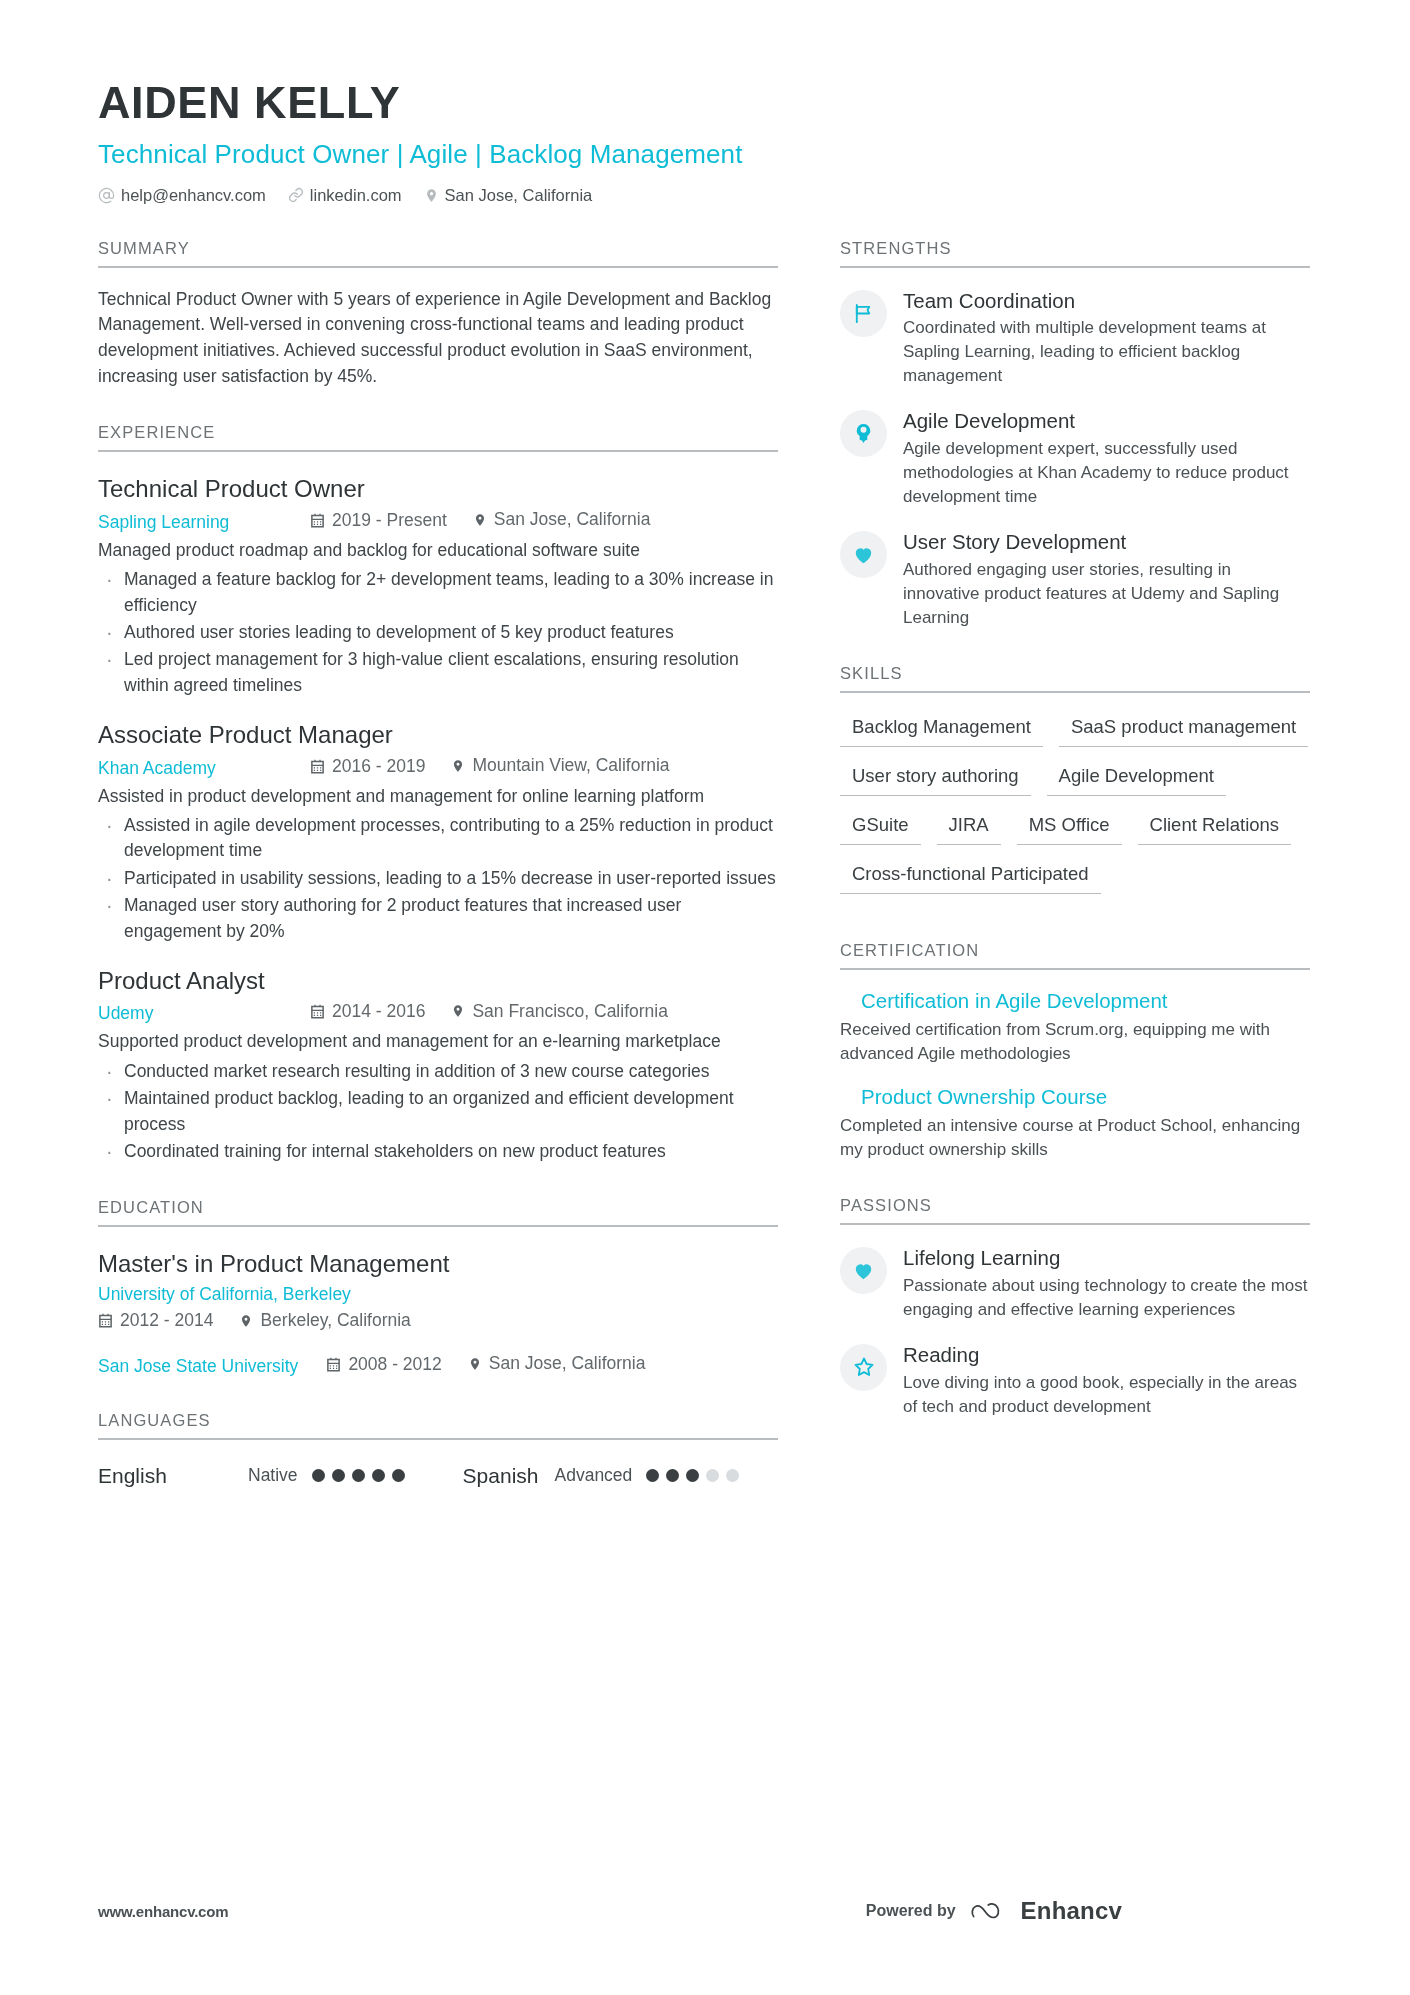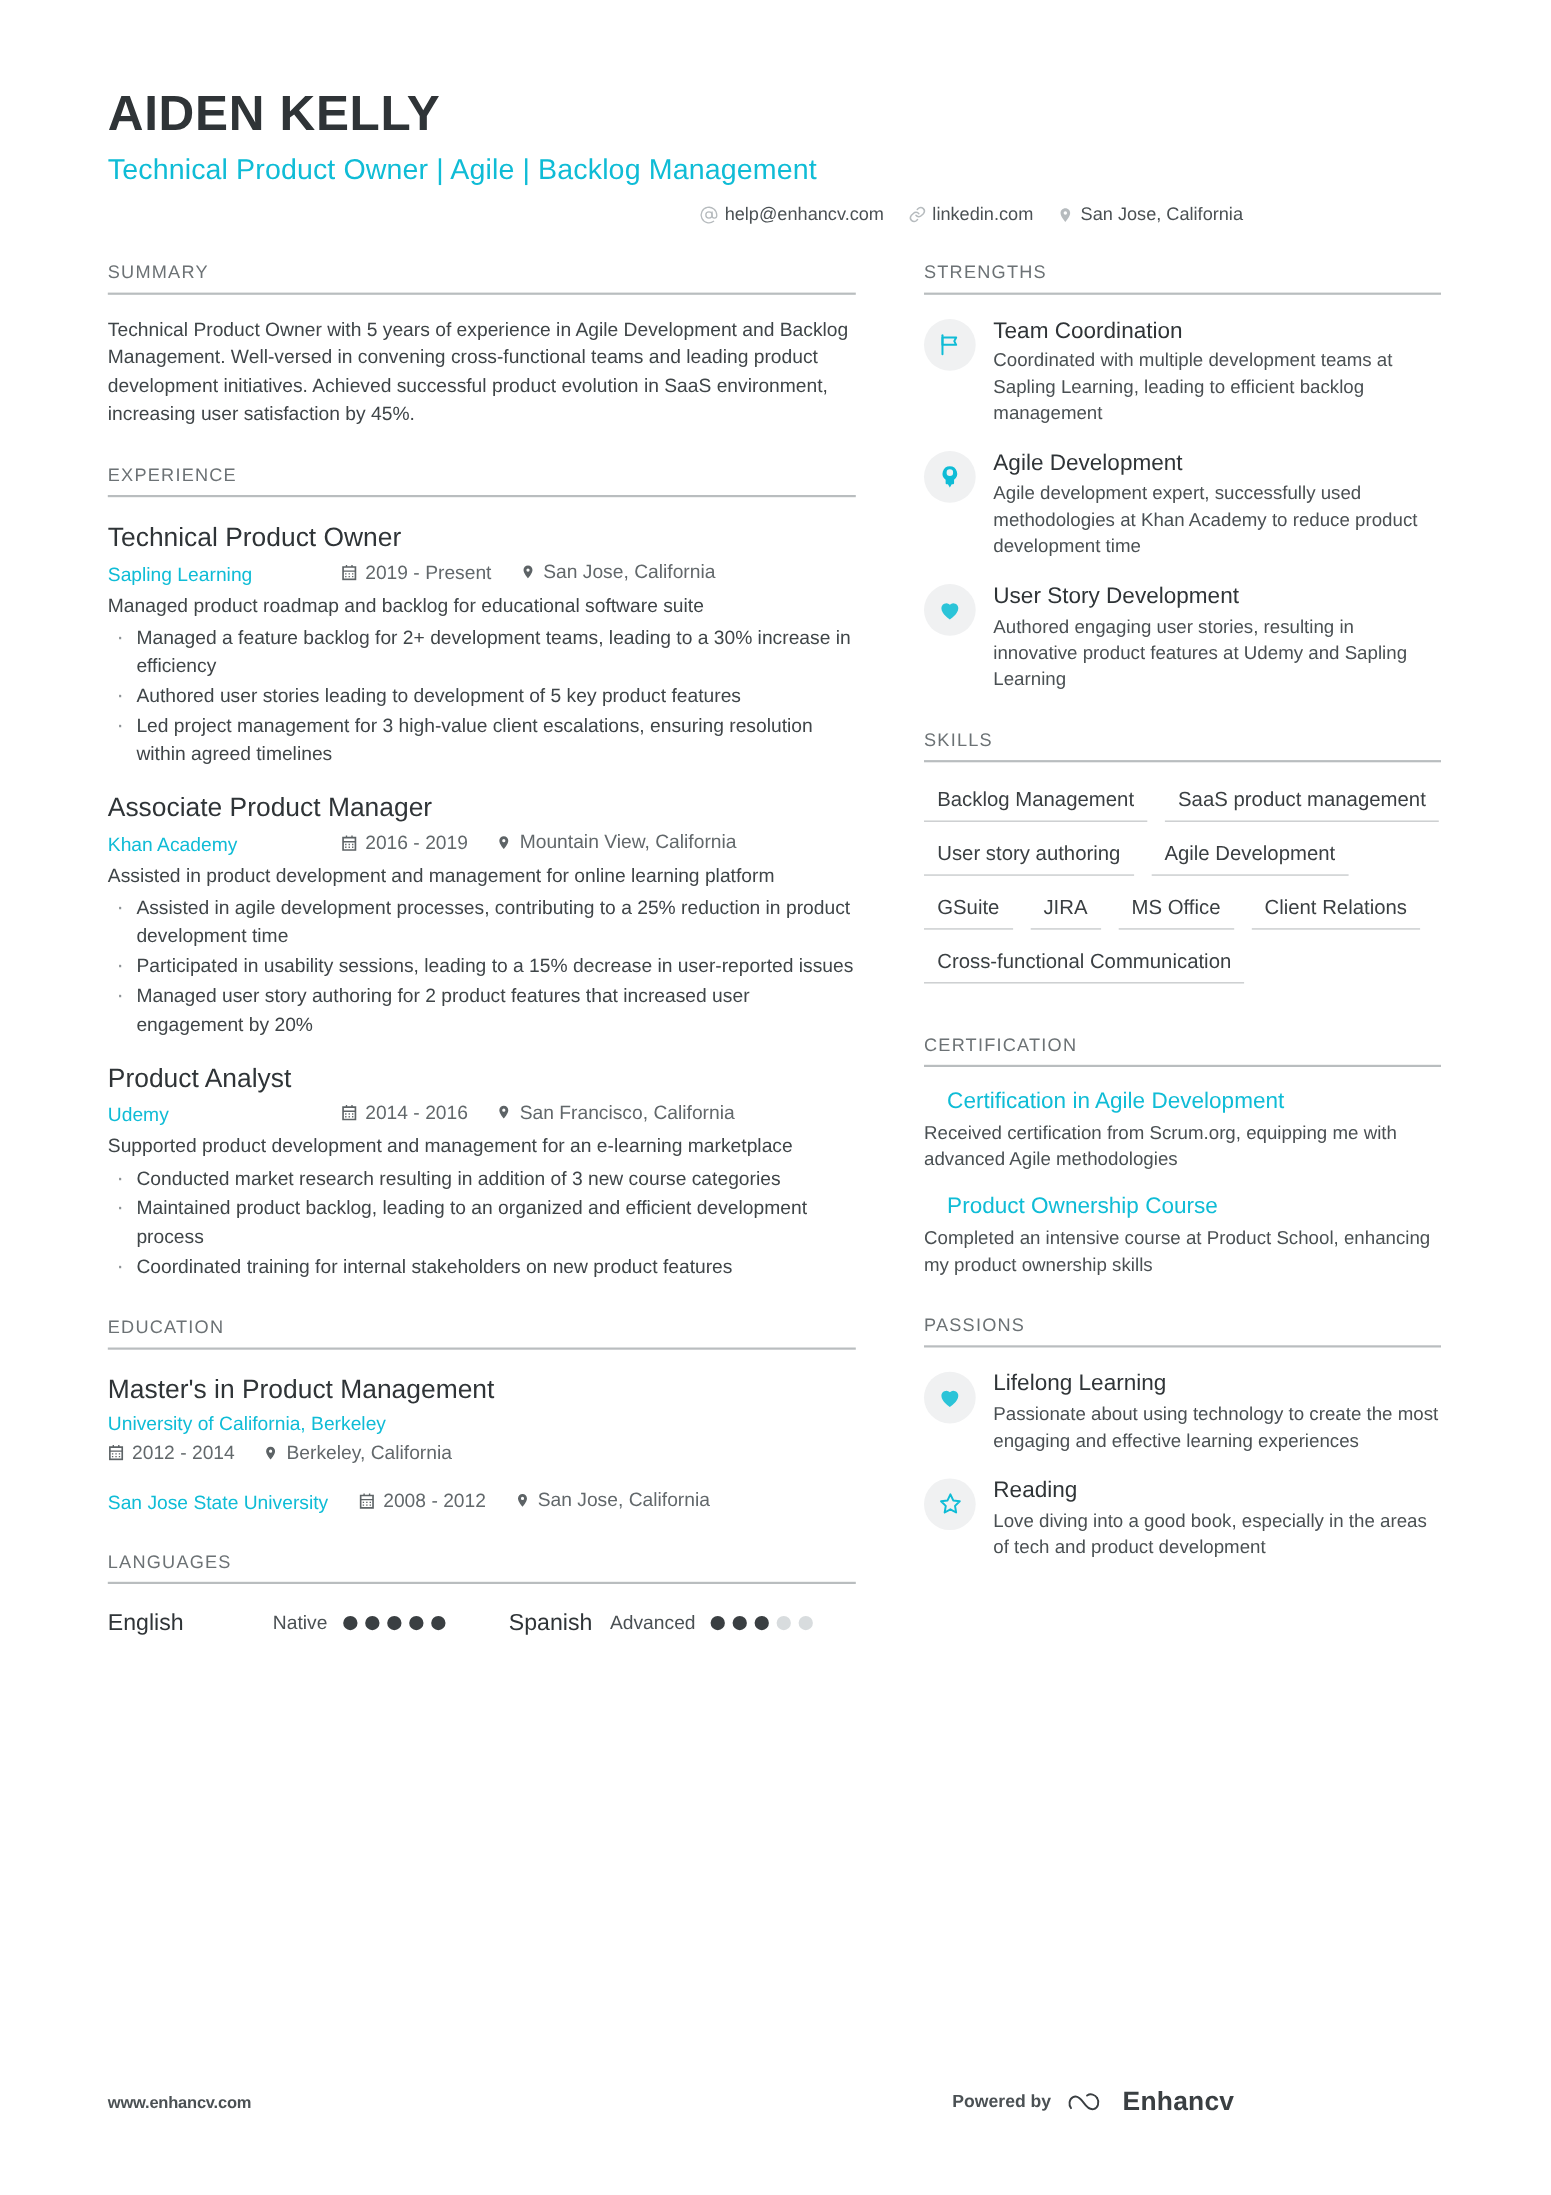--- a/index.html
+++ b/index.html
@@ -43,21 +43,20 @@
     letter-spacing: 0.1px;
   }
 
   .contact-row {
     margin-top: 16px;
     display: flex;
     align-items: center;
     gap: 22px;
     font-size: 16.5px;
     color: #4b5154;
-    justify-content: flex-end;
   }
   .contact-item { display: flex; align-items: center; gap: 6px; }
   .contact-item .ico { color: #b6bbbe; display: inline-flex; align-items: center; }
 
   
   .columns {
     display: flex;
     margin-top: 34px;
     align-items: flex-start;
   }
@@ -558,21 +557,21 @@
         <div class="sec-title">SKILLS</div>
         <div class="skills-wrap">
           <span class="skill">Backlog Management</span>
           <span class="skill">SaaS product management</span>
           <span class="skill">User story authoring</span>
           <span class="skill">Agile Development</span>
           <span class="skill">GSuite</span>
           <span class="skill">JIRA</span>
           <span class="skill">MS Office</span>
           <span class="skill">Client Relations</span>
-          <span class="skill">Cross-functional Communication</span>
+          <span class="skill">Cross-functional Participated</span>
         </div>
       </div>
 
       <div class="sec">
         <div class="sec-title">CERTIFICATION</div>
 
         <div class="cert">
           <div class="cert-title">Certification in Agile Development</div>
           <div class="cert-desc">Received certification from Scrum.org, equipping me with advanced Agile methodologies</div>
         </div>

